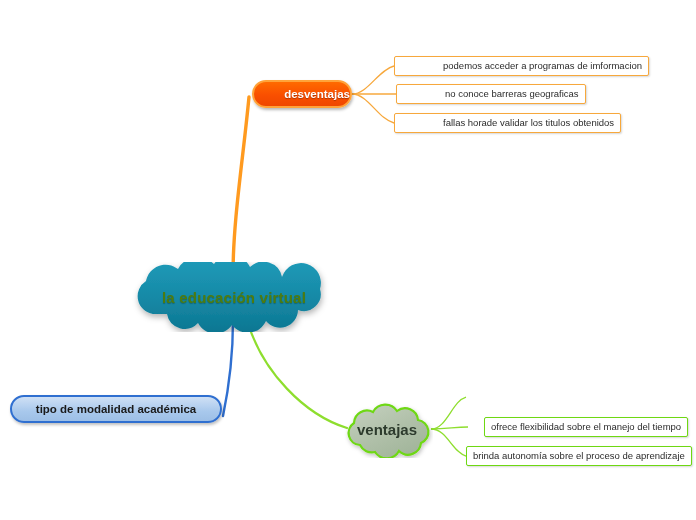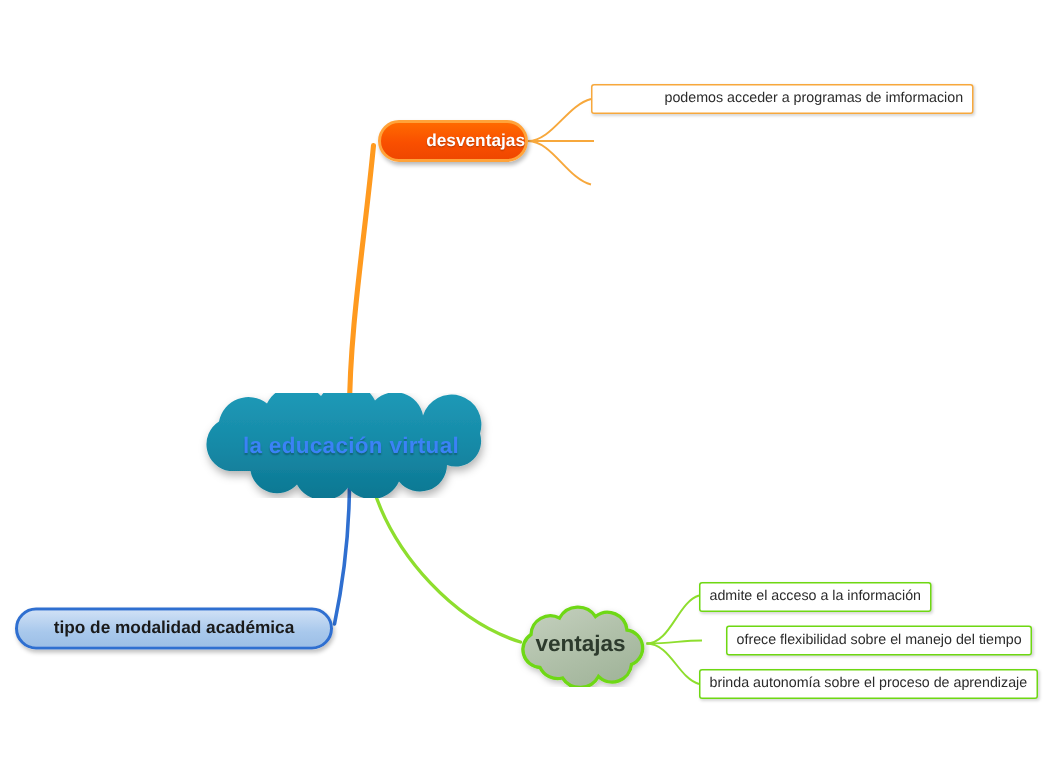--- a/index.html
+++ b/index.html
@@ -39,21 +39,21 @@
     left: 0; top: 0;
     width: 222px; height: 70px;
   }
   .center-label {
     position: absolute;
     left: 0; top: 0;
     width: 222px; height: 70px;
     display: flex;
     align-items: center;
     justify-content: center;
-    color: #3b82f6;
+    color: #4d7c0f;
     font-size: 15px;
     font-weight: bold;
     letter-spacing: 0.2px;
     text-shadow: 0 1px 1px rgba(0,0,0,.25);
     white-space: nowrap;
   }
 
   
   .ventajas-node {
     position: absolute;
@@ -101,21 +101,21 @@
     font-size: 11.5px;
     font-weight: bold;
     white-space: nowrap;
     text-shadow: 0 1px 1px rgba(0,0,0,.3);
   }
 
   
   .modalidad-node {
     position: absolute;
     left: 10px;
-    top: 405px;
+    top: 395px;
     width: 212px;
     height: 28px;
     border-radius: 14px;
     background: linear-gradient(180deg, #cfe0f5 0%, #a8c8ec 60%, #9dbfe6 100%);
     border: 2px solid #2f6fd0;
     box-sizing: border-box;
     box-shadow: 1px 2px 3px rgba(0,0,0,.25);
     display: flex;
     align-items: center;
     justify-content: center;
@@ -208,20 +208,26 @@
     <div class="center-label">la educación virtual</div>
   </div>
 
   <div class="desventajas-node">
     <span class="desventajas-label">desventajas</span>
   </div>
 
   <div class="leaf leaf-orange" style="left:394px; top:56px;">
     <span>podemos acceder a programas de imformacion</span>
   </div>
+  <div class="leaf leaf-orange" style="left:396px; top:84px;">
+    <span>no conoce barreras geograficas</span>
+  </div>
+  <div class="leaf leaf-orange" style="left:394px; top:113px;">
+    <span>fallas horade validar los titulos obtenidos</span>
+  </div>
 
   <div class="ventajas-node">
     <svg class="cloud-svg" viewBox="0 0 92 57" xmlns="http://www.w3.org/2000/svg">
       <defs>
         <linearGradient id="ventGrad" x1="0.15" y1="0" x2="0.85" y2="1">
           <stop offset="0%" stop-color="#c3cfbd"></stop>
           <stop offset="50%" stop-color="#b0c0a9"></stop>
           <stop offset="100%" stop-color="#9fb398"></stop>
         </linearGradient>
         <filter id="ventShadow" x="-25%" y="-25%" width="155%" height="160%">
@@ -238,23 +244,20 @@
           a 12 12 0 0 1 3 23
           a 13 13 0 0 1 -22 8
           a 14 14 0 0 1 -24 1
           a 13 13 0 0 1 -15 -7
           Z"></path>
       </g>
     </svg>
     <div class="ventajas-label">ventajas</div>
   </div>
 
-  <div class="leaf leaf-green" style="left:466px; top:388px;">
-    <span>admite el acceso a la información</span>
-  </div>
   <div class="leaf leaf-green" style="left:484px; top:417px;">
     <span>ofrece flexibilidad sobre el manejo del tiempo</span>
   </div>
   <div class="leaf leaf-green" style="left:466px; top:446px;">
     <span>brinda autonomía sobre el proceso de aprendizaje</span>
   </div>
 
   <div class="modalidad-node">
     <span class="modalidad-label">tipo de modalidad académica</span>
   </div>

